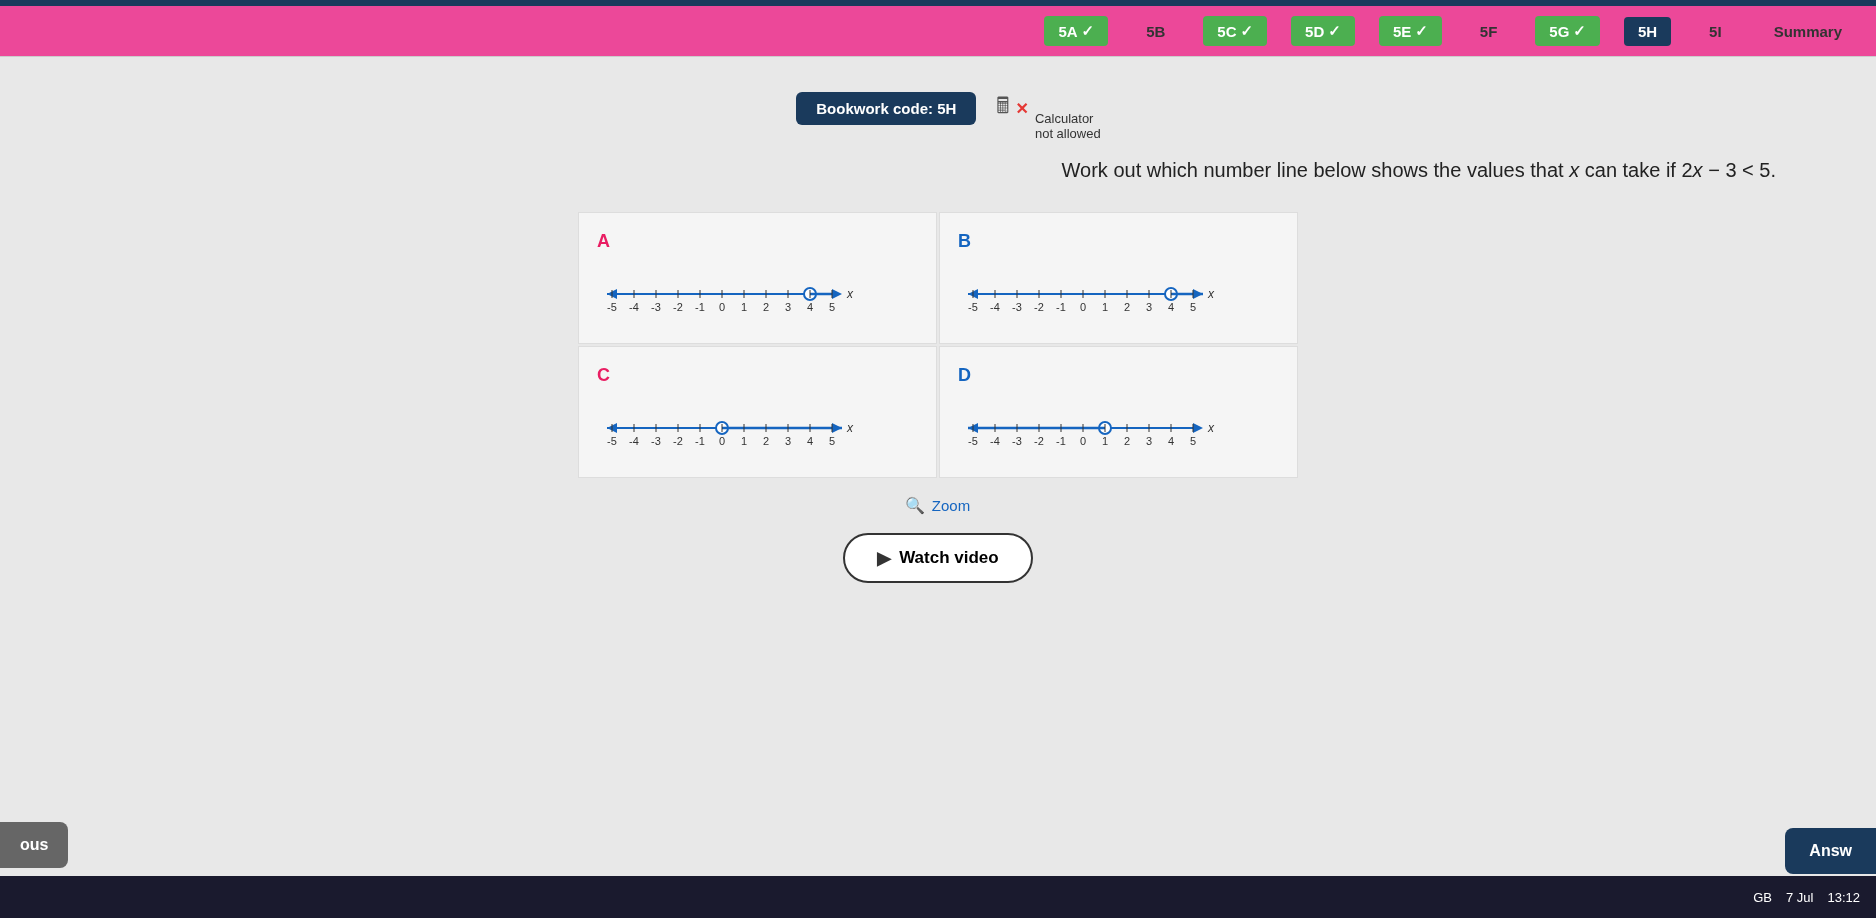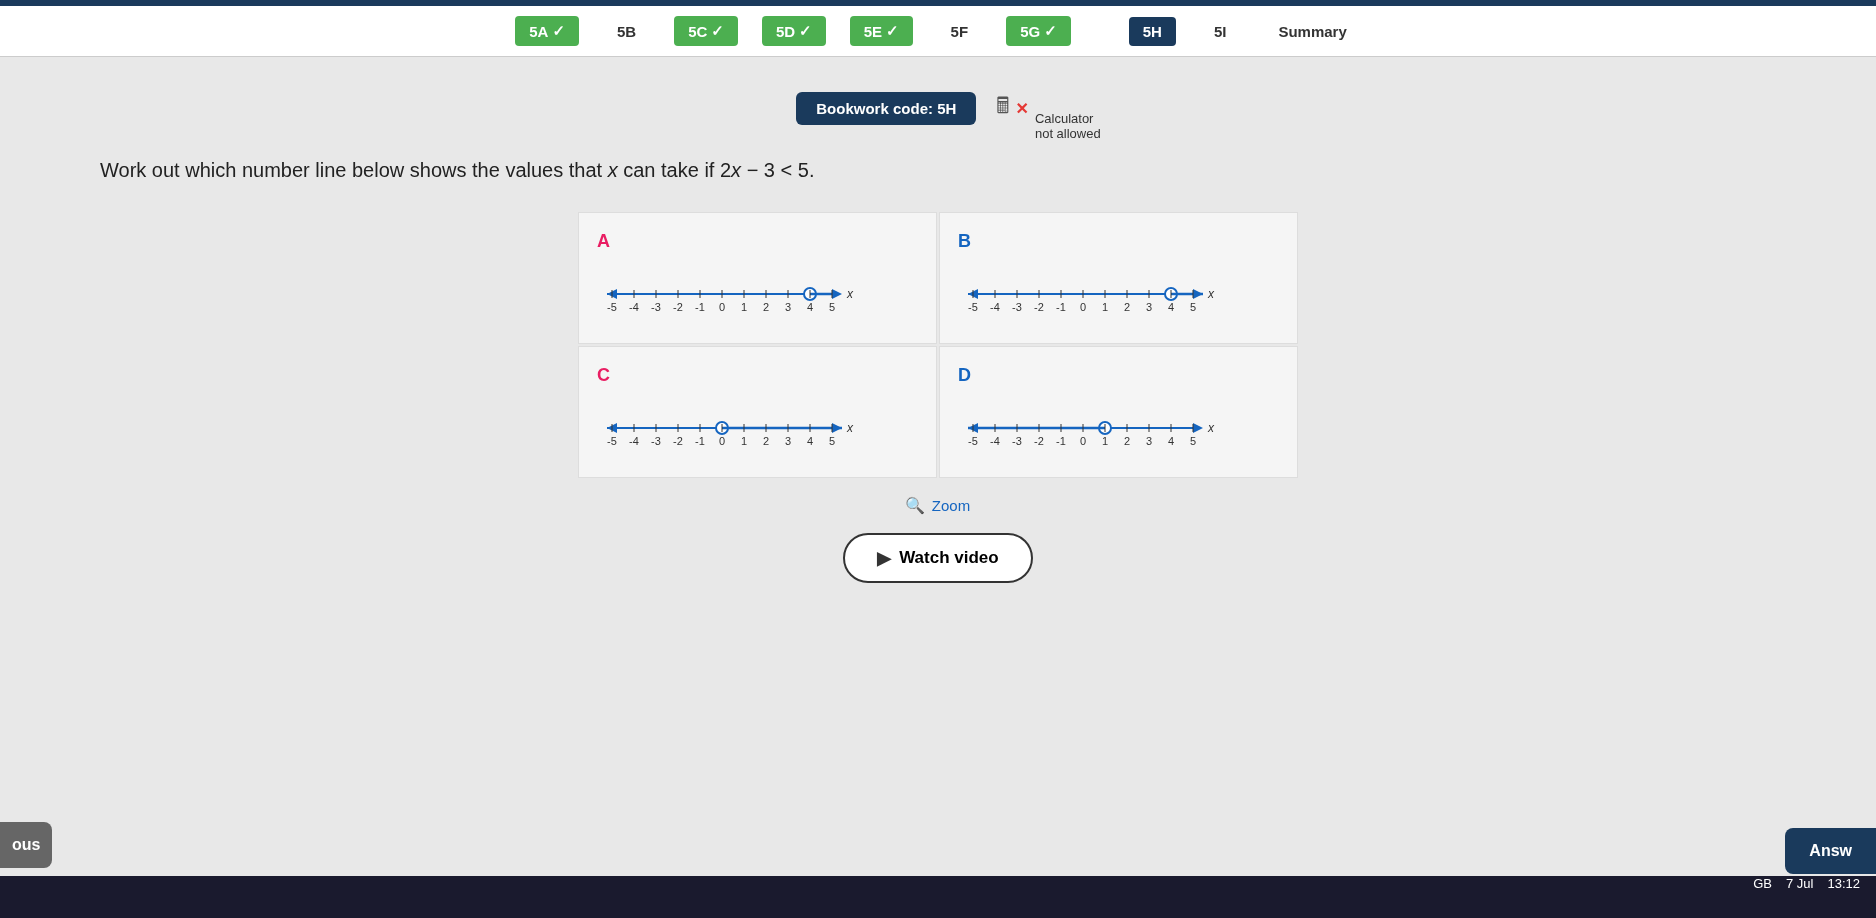--- a/index.html
+++ b/index.html
@@ -14,25 +14,25 @@
 
     
     .top-bar {
       background: #1a3a5c;
       height: 6px;
       width: 100%;
     }
 
     
     .header {
-      background: #ffffff;
+      background: #ec4899;
       padding: 10px 20px;
       display: flex;
       align-items: center;
-      justify-content: center;
+      justify-content: flex-end;
       gap: 24px;
       border-bottom: 1px solid #ccc;
     }
 
     .tab {
       padding: 6px 14px;
       border-radius: 4px;
       font-size: 15px;
       font-weight: 600;
       cursor: pointer;
@@ -47,21 +47,20 @@
     }
 
     .tab-default {
       background: transparent;
       color: #333;
     }
 
     .tab-active {
       background: #1a3a5c;
       color: white;
-      margin-left: 34px;
     }
 
     
     .bookwork-row {
       display: flex;
       justify-content: center;
       align-items: center;
       gap: 20px;
       margin: 18px 0 12px 0;
       padding-left: 21px;
@@ -91,21 +90,21 @@
     }
 
     .calc-x {
       color: #e53935;
       font-size: 16px;
       font-weight: bold;
     }
 
     
     .question {
-      text-align: left;
+      text-align: right;
       font-size: 20px;
       color: #222;
       margin: 18px 0 30px 0;
       padding: 0 100px;
     }
 
     
     .answer-grid {
       display: grid;
       grid-template-columns: 1fr 1fr;
@@ -185,36 +184,36 @@
       cursor: pointer;
     }
 
     
     .prev-btn {
       position: fixed;
       left: 0;
       bottom: 50px;
       background: #666;
       color: white;
-      padding: 14px 12px;
+      padding: 14px 20px;
       font-size: 16px;
       font-weight: 600;
       border-radius: 0 8px 8px 0;
       cursor: pointer;
     }
 
     
     .taskbar {
       position: fixed;
       bottom: 0;
       width: 100%;
       height: 42px;
       background: #1a1a2e;
       display: flex;
-      align-items: flex-start;
+      align-items: center;
       padding: 0 16px;
       gap: 10px;
       color: white;
       font-size: 13px;
     }
 
     .taskbar-right {
       margin-left: auto;
       display: flex;
       align-items: center;

